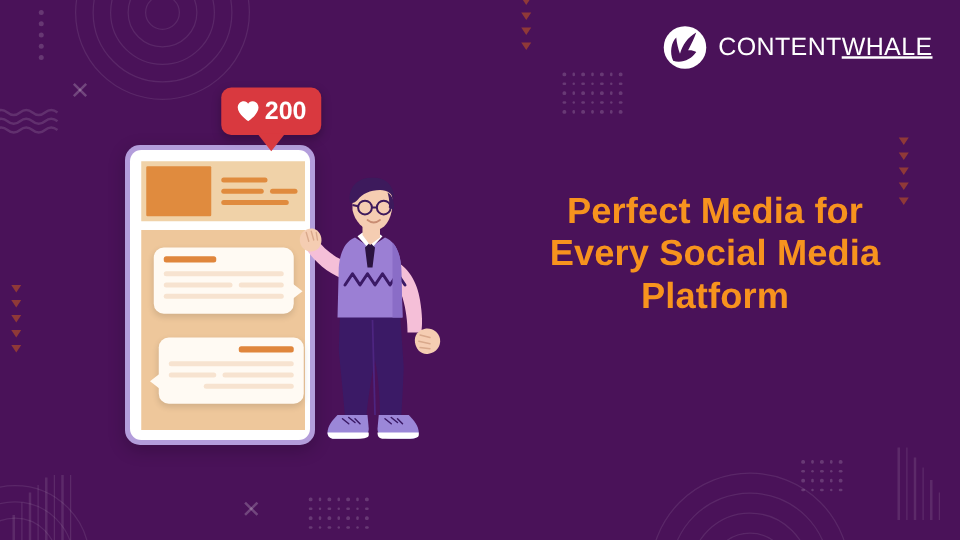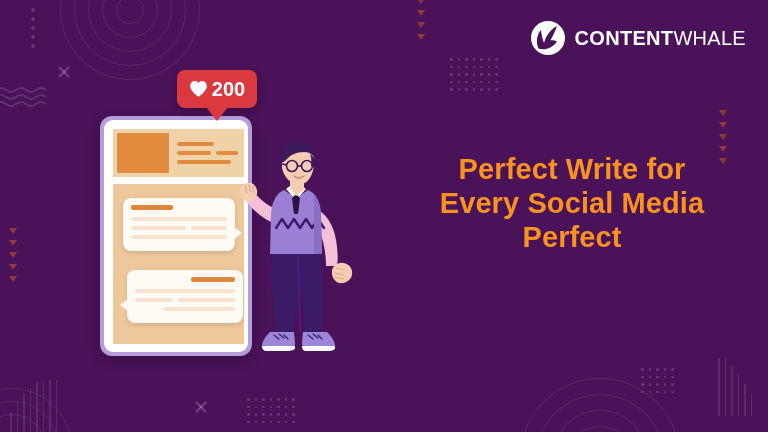--- a/index.html
+++ b/index.html
@@ -39,22 +39,22 @@
   .xmark::after  { transform:translateX(-50%) rotate(-45deg); }
 
   .rings { border-radius:50%; border:1.5px solid rgba(255,255,255,.09); position:absolute; }
 
   .waves svg path { stroke:rgba(255,255,255,.13); fill:none; stroke-width:2; }
 
   
   .logo { position:absolute; top:20px; right:22px; display:flex; align-items:center; gap:9px; }
   .logo-mark { width:36px; height:36px; flex:0 0 36px; }
   .logo-text { font-size:20px; letter-spacing:.3px; color:#fff; white-space:nowrap; }
-  .logo-text .b { font-weight:bold; }
-  .logo-text .l { font-weight:300; }
+  .logo-text .b { font-weight:normal; }
+  .logo-text .l { font-weight:300;text-decoration:underline; }
 
   
   .headline { position:absolute; left:396px; top:148px; width:352px; text-align:center; }
   .hl-sub { font-size:26px; font-weight:bold; color:#ffffff; line-height:1.12; letter-spacing:.2px; }
   .hl-main { font-size:29px; font-weight:bold; color:#f7931e; line-height:1.18; letter-spacing:.1px; margin-top:4px; }
   .hl-main span { display:block; white-space:nowrap; }
 
   
   .card-wrap { position:absolute; left:100px; top:116px; width:152px; height:240px; }
   .card-outer {
@@ -296,23 +296,23 @@
       <circle cx="18" cy="18" r="17" fill="#ffffff"></circle>
       <path d="M27 6 C20 10 16 16 14 23 C12.5 19 11.5 15 11 10 C7 14 5.5 22 8.5 28.5 C15 31 23 27.5 27 21.5 C25 20.5 23 20 20.5 20.2 C23 15.5 25.5 10.5 27 6 Z" fill="#4a1259"></path>
     </svg>
     <div class="logo-text">
       <span class="b">CONTENT</span><span class="l">WHALE</span>
     </div>
   </div>
 
   <div class="headline">
     <div class="hl-main">
-      <span>Perfect Write for</span>
+      <span>Perfect Media for</span>
       <span>Every Social Media</span>
-      <span>Perfect</span>
+      <span>Platform</span>
     </div>
   </div>
 
   <div class="card-wrap">
     <div class="card-outer"></div>
     <div class="card-inner">
 
       <div class="card-head">
         <div class="thumb"></div>
         <div class="head-lines">

